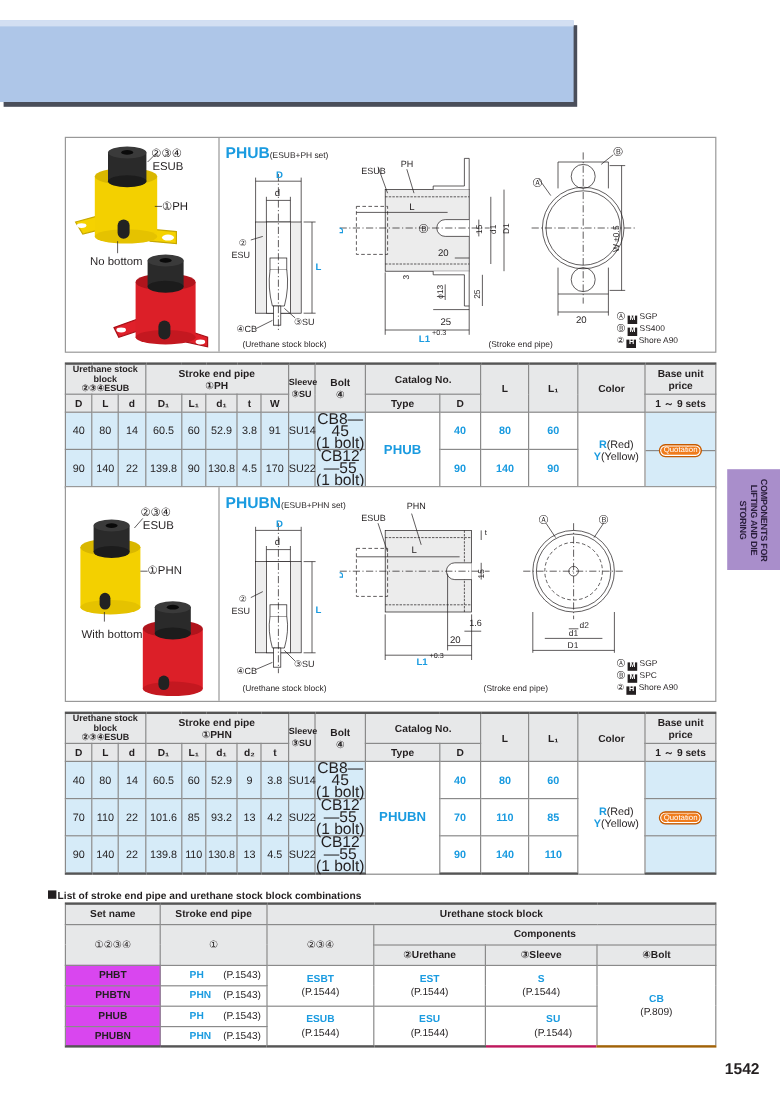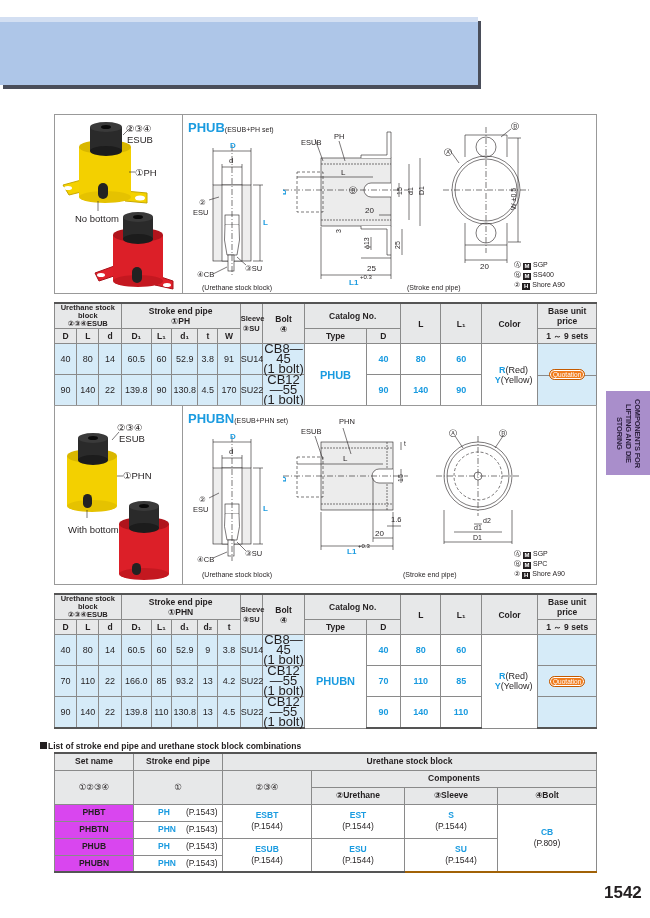--- a/index.html
+++ b/index.html
@@ -47,21 +47,21 @@
   table.combo { position: absolute; left: 54px; top: 752px; width: 542px; border-collapse: collapse; table-layout: fixed; font-size: 8.5px; }
   table.combo th, table.combo td { border: 1px solid #8a8a8a; text-align: center; padding: 0; line-height: 11px; }
   table.combo th { background: #e7e8e9; font-weight: bold; height: 17px; }
   table.combo tr.top th { border-top: 2px solid #555; }
   table.combo tr:last-child td { border-bottom: 2px solid #555; }
   table.combo td.set { background: #d946ef; font-weight: bold; height: 17px; }
   table.combo td.pipe { text-align: left; padding-left: 24px; }
   table.combo td.pipe .code { color: #1a9be0; font-weight: bold; display: inline-block; width: 28px; }
   table.combo .bl { color: #1a9be0; font-weight: bold; display: block; }
 
-  .page-num { position: absolute; left: 604px; top: 883px; font-size: 17px; font-weight: bold; color: #231f20; }
+  .page-num { position: absolute; left: 604px; top: 883px; font-size: 13px; font-weight: bold; color: #231f20; }
 </style>
 </head>
 <body>
 
 <div class="banner"></div>
 
 <div class="side-tab">
   <span><span>COMPONENTS FOR</span><br><span>LIFTING AND DIE STORING</span></span>
 </div>
 
@@ -474,21 +474,21 @@
     <td class="white color-val" rowspan="3">
       <span class="c">R</span><span>(Red)</span><br>
       <span class="c">Y</span><span>(Yellow)</span>
     </td>
     <td class="data" style="border-bottom-color:#8a8a8a;"></td>
   </tr>
   <tr style="height:26px;">
     <td class="data">70</td>
         <td class="data">110</td>
         <td class="data">22</td>
-    <td class="data">166.0</td>
+    <td class="data">101.6</td>
         <td class="data">85</td>
         <td class="data">93.2</td>
         <td class="data">13</td>
         <td class="data">4.2</td>
     <td class="data">SU22</td>
     <td class="data bolt"><span>CB12—55</span><br><span>(1 bolt)</span></td>
     <td class="white blue">70</td>
     <td class="white blue">110</td>
     <td class="white blue">85</td>
     <td class="data">
@@ -552,21 +552,21 @@
   </tr>
   <tr>
     <td class="set">PHBTN</td>
     <td class="pipe"><span class="code">PHN</span><span>(P.1543)</span></td>
   </tr>
   <tr>
     <td class="set">PHUB</td>
     <td class="pipe"><span class="code">PH</span><span>(P.1543)</span></td>
     <td rowspan="2" style="border-bottom:2px solid #555;"><span class="bl">ESUB</span><span>(P.1544)</span></td>
     <td rowspan="2" style="border-bottom:2px solid #555;"><span class="bl">ESU</span><span>(P.1544)</span></td>
-    <td rowspan="2" style="border-bottom:2px solid #a16207;padding-left:20px;"><span class="bl">SU</span><span>(P.1544)</span></td>
+    <td rowspan="2" style="border-bottom:2px solid #be185d;padding-left:20px;"><span class="bl">SU</span><span>(P.1544)</span></td>
   </tr>
   <tr>
     <td class="set">PHUBN</td>
     <td class="pipe"><span class="code">PHN</span><span>(P.1543)</span></td>
   </tr>
 </tbody>
   </table>
 
 <div class="page-num">1542</div>
 

